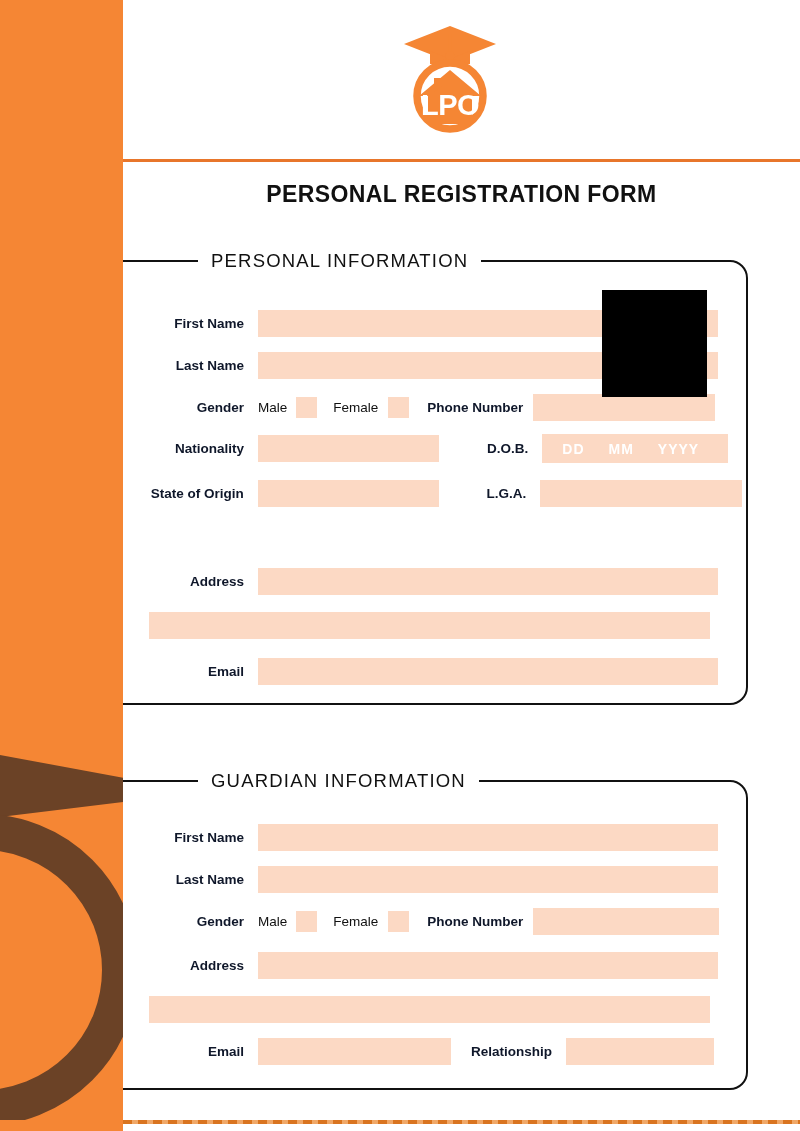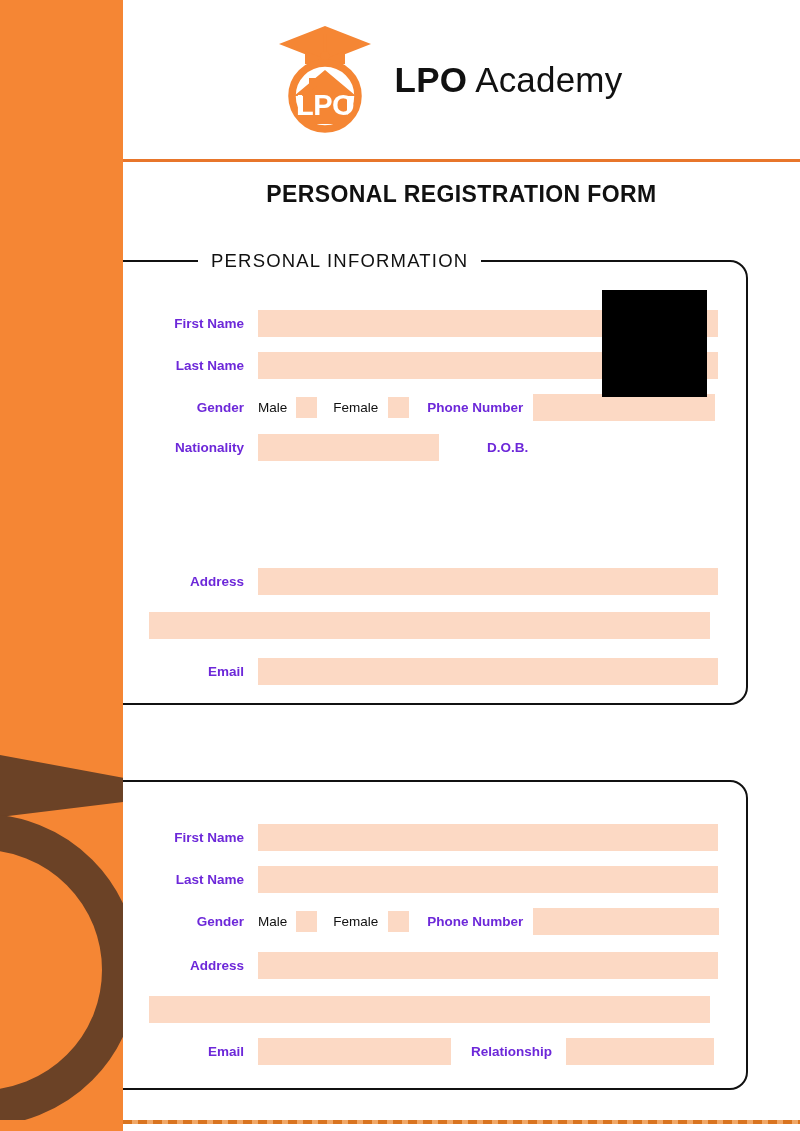--- a/index.html
+++ b/index.html
@@ -119,21 +119,21 @@
 
   
   .row {
     position: absolute;
     display: flex;
     align-items: center;
   }
   .lbl {
     font-size: 13.5px;
     font-weight: 700;
-    color: #6d28d9;
+    color: #0f172a;
     text-align: right;
     white-space: nowrap;
   }
   .lbl-reg {
     font-size: 13.5px;
     font-weight: 400;
     color: #111111;
     white-space: nowrap;
   }
   .fld {
@@ -182,24 +182,20 @@
       <path d="M46.6 10 L46.6 30 L49.4 30 L49.4 10 Z" fill="#F58634"></path>
       <circle cx="48" cy="32" r="4.6" fill="#F58634"></circle>
 
       <circle cx="48" cy="72" r="33" fill="none" stroke="#F58634" stroke-width="7.5"></circle>
 
       <path d="M48 46 L79 72 L70 72 L70 100 L26 100 L26 72 L17 72 Z" fill="#F58634"></path>
       <path d="M32 54 L40 54 L40 62 L32 68 Z" fill="#F58634"></path>
 
       <text x="48" y="91" fill="#ffffff" font-family="Liberation Sans, sans-serif" font-size="29" font-weight="700" text-anchor="middle" letter-spacing="-0.5">LPO</text>
     </svg>
-    <div class="brand-text">
-      <span class="bold">LPO</span>
-      <span class="light">Academy</span>
-    </div>
   </div>
 </div>
 
 <div class="rule-top"></div>
 
 <div class="form-title">PERSONAL REGISTRATION FORM</div>
 
 <div class="panel" id="panel-personal">
   <div class="panel-legend">PERSONAL INFORMATION</div>
 
@@ -220,42 +216,54 @@
     <div class="lbl-reg" style="margin-left:16px;">Female</div>
     <div class="chk" style="margin-left:10px;"></div>
     <div class="lbl" style="margin-left:18px;">Phone Number</div>
     <div class="fld" style="width:182px; margin-left:10px;"></div>
   </div>
 
   <div class="row" style="left:30px; top:172px; width:610px;">
     <div class="lbl" style="width:112px;">Nationality</div>
     <div class="fld" style="width:181px; margin-left:14px;"></div>
     <div class="lbl" style="margin-left:48px;">D.O.B.</div>
-  </div>
-
+    <div class="dob-field" style="width:186px; margin-left:14px;">
+      <span class="dob-ph">DD</span>
+      <span class="dob-ph">MM</span>
+      <span class="dob-ph">YYYY</span>
+    </div>
+  </div>
+
+  <div class="row" style="left:30px; top:218px; width:610px;">
+    <div class="lbl" style="width:112px;">State of Origin</div>
+    <div class="fld" style="width:181px; margin-left:14px;"></div>
+    <div class="lbl" style="margin-left:48px;">L.G.A.</div>
+    <div class="fld" style="width:202px; margin-left:14px;"></div>
+  </div>
 
 
   <div class="row" style="left:30px; top:306px; width:610px;">
     <div class="lbl" style="width:112px;">Address</div>
     <div class="fld" style="width:460px; margin-left:14px;"></div>
   </div>
 
   <div class="row" style="left:47px; top:350px; width:610px;">
     <div class="fld" style="width:561px;"></div>
   </div>
 
   <div class="row" style="left:30px; top:396px; width:610px;">
     <div class="lbl" style="width:112px;">Email</div>
     <div class="fld" style="width:460px; margin-left:14px;"></div>
   </div>
 </div>
 
 <div class="photo-box"></div>
 
 <div class="panel" id="panel-guardian">
+  <div class="panel-legend">GUARDIAN INFORMATION</div>
 
   <div class="row" style="left:30px; top:42px; width:600px;">
     <div class="lbl" style="width:112px;">First Name</div>
     <div class="fld" style="width:460px; margin-left:14px;"></div>
   </div>
 
   <div class="row" style="left:30px; top:84px; width:600px;">
     <div class="lbl" style="width:112px;">Last Name</div>
     <div class="fld" style="width:460px; margin-left:14px;"></div>
   </div>

